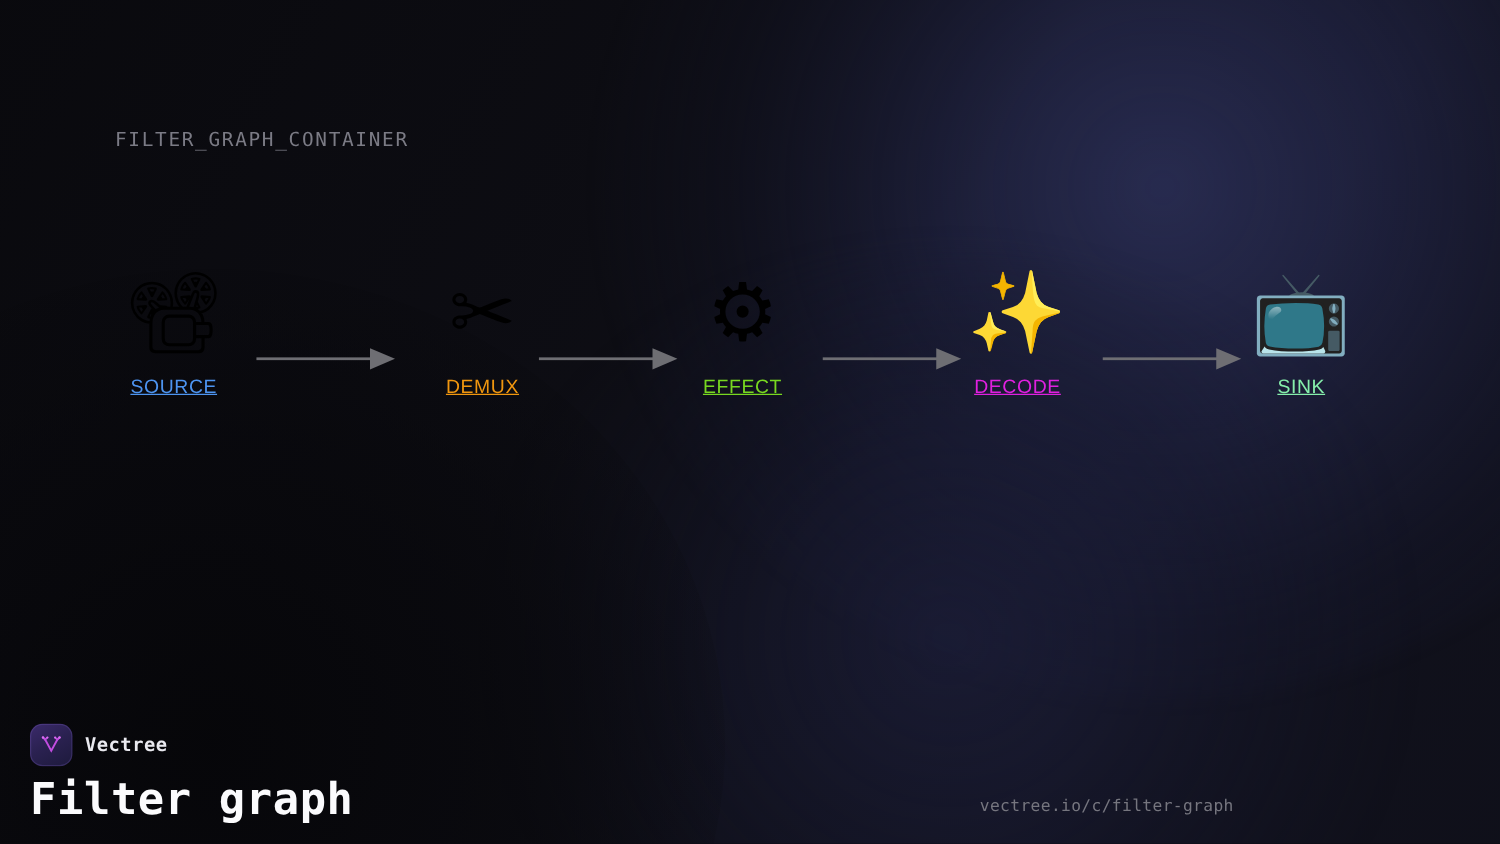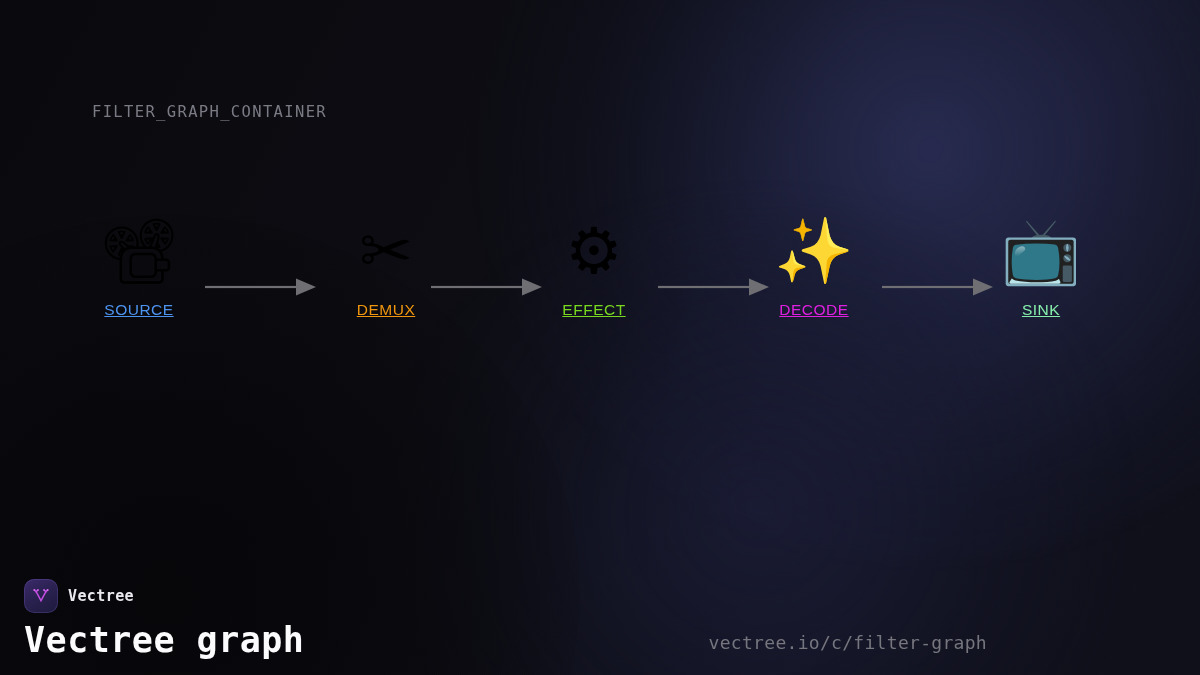--- a/index.html
+++ b/index.html
@@ -143,21 +143,21 @@
     font-size:35px;
     font-weight:bold;
     color:#fbfbfd;
     letter-spacing:0.5px;
     white-space:nowrap;
   }
   #footer-url {
     position:absolute;
     right:25px; bottom:22px;
     font-family:"DejaVu Sans Mono", monospace;
-    font-size:18px;
+    font-size:13px;
     color:#76767f;
     letter-spacing:0.3px;
     white-space:nowrap;
   }
 </style>
 </head>
 <body>
 
 <div id="bg-base"></div>
 <div id="bg-glow-tr"></div>
@@ -230,16 +230,16 @@
           <circle cx="3.4" cy="3.9" r="1.0"></circle>
           <circle cx="6.9" cy="4.0" r="0.85"></circle>
           <circle cx="16.6" cy="3.9" r="1.0"></circle>
           <circle cx="13.1" cy="4.0" r="0.85"></circle>
         </g>
       </svg>
     </div>
     <div id="brand-name">Vectree</div>
   </div>
 
-  <div id="page-title">Vectree graph</div>
+  <div id="page-title">Filter graph</div>
 
   <div id="footer-url">vectree.io/c/filter-graph</div>
 </div>
 
 </body></html>

